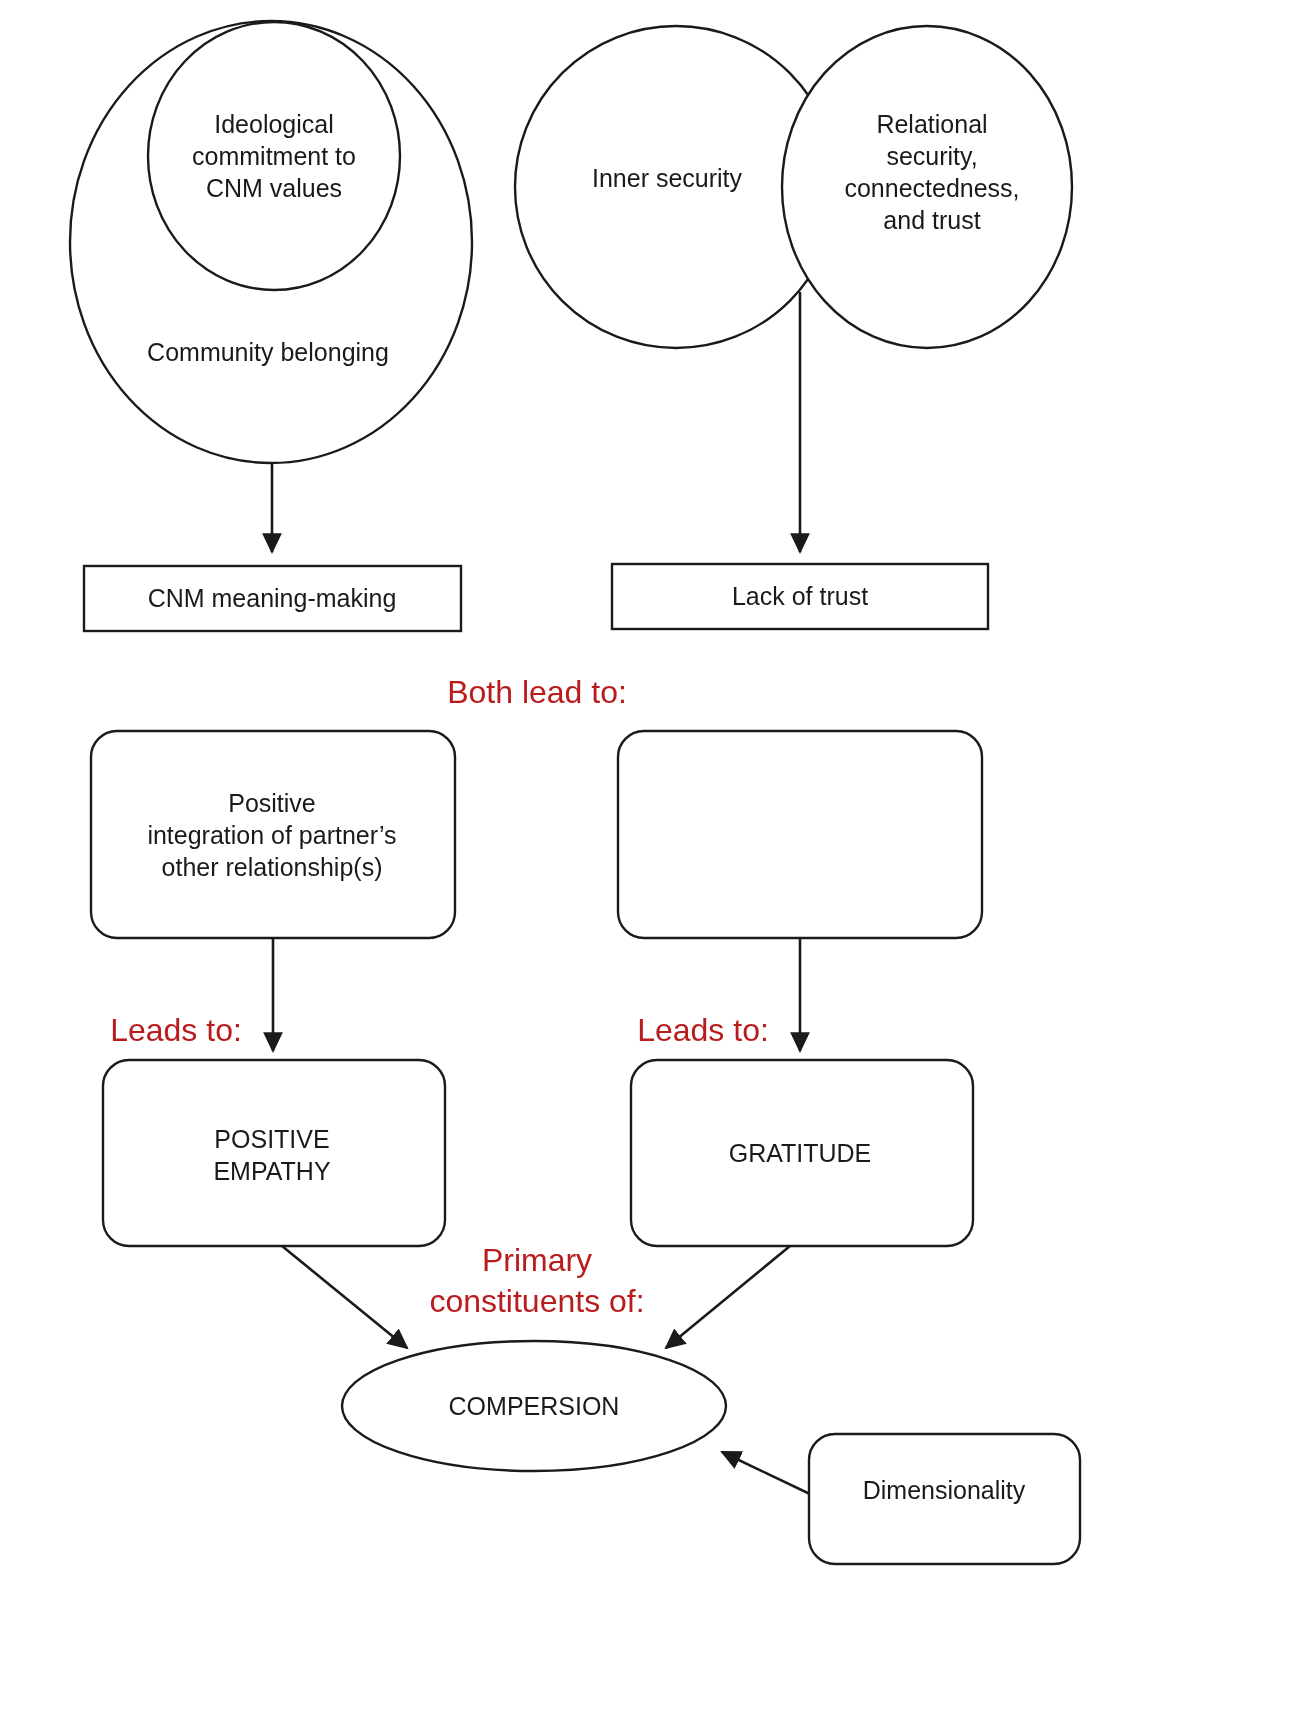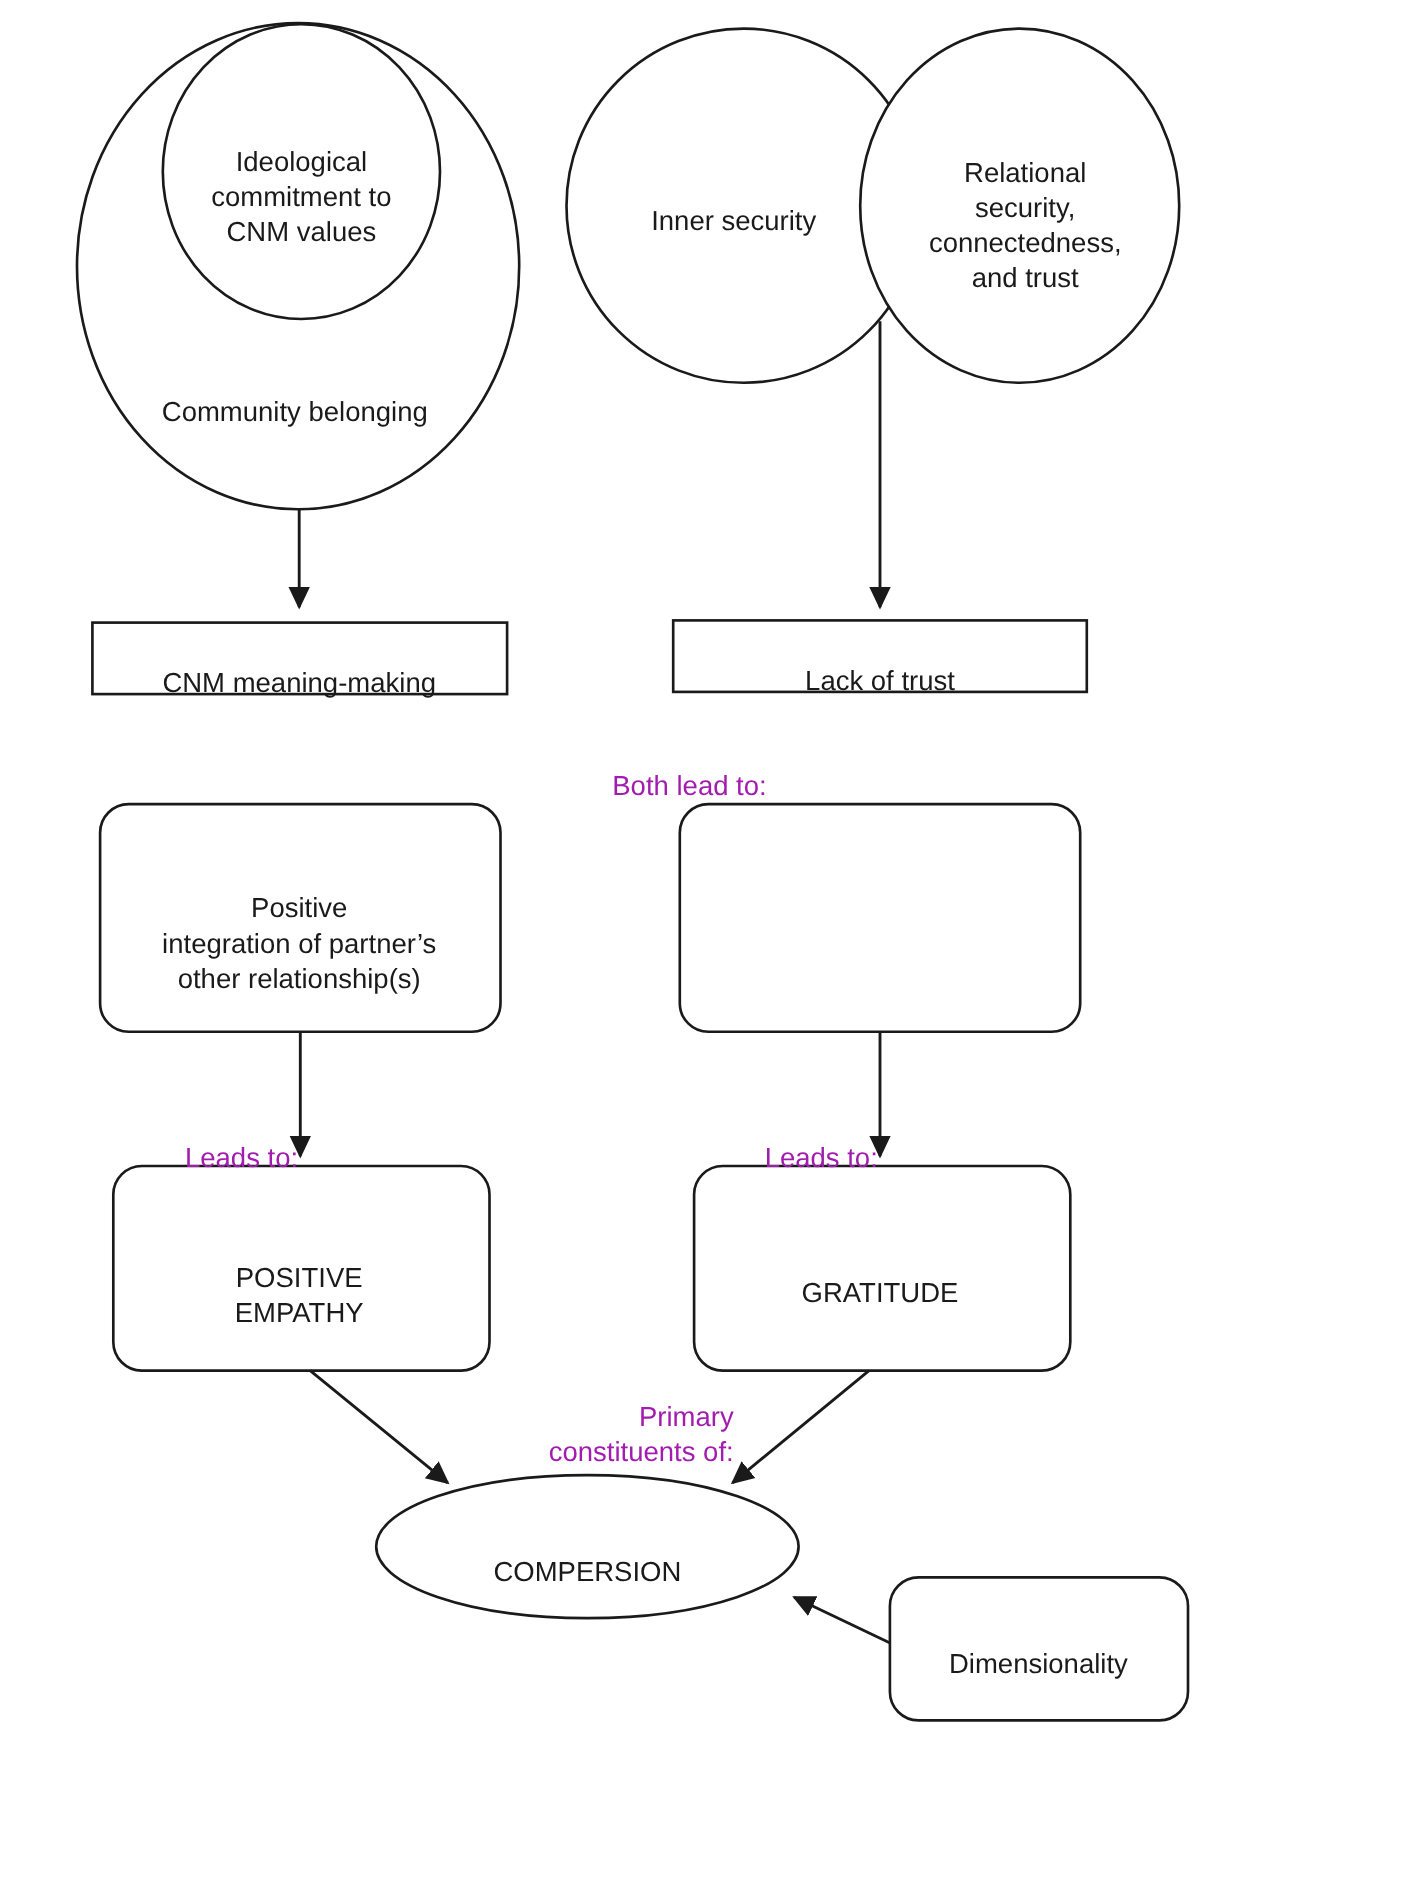--- a/index.html
+++ b/index.html
@@ -41,28 +41,28 @@
     text-align: center;
     font-family: "Liberation Sans", sans-serif;
     font-size: 25px;
     line-height: 1.28;
     color: #1a1a1a;
     white-space: pre-line;
     pointer-events: none;
   }
   .label-text {
     position: absolute;
-    text-align: right;
+    text-align: center;
     font-family: "Liberation Sans", sans-serif;
-    font-size: 25px;
+    font-size: 32px;
     line-height: 1.28;
-    color: #a21caf;
+    color: #b91c1c;
     white-space: pre-line;
   }
-  .t-center { transform: translate(-50%, -50%); margin-top: 23px; }
+  .t-center { transform: translate(-50%, -50%); }
 </style>
 </head>
 <body>
 
 <div id="diagram-root">
 
   <svg class="diagram-canvas" viewBox="0 0 1291 1709" xmlns="http://www.w3.org/2000/svg">
     <defs>
       <marker id="arrowhead" markerWidth="9" markerHeight="9" refX="7.2" refY="4.5" orient="auto" markerUnits="strokeWidth">
         <path d="M0,0.7 L8,4.5 L0,8.3 z" fill="#1a1a1a"></path>
@@ -101,21 +101,21 @@
   </svg>
 
   <div class="node-text t-center" style="left:274px; top:156px; width:260px;">Ideological
 commitment to
 CNM values</div>
 
   <div class="node-text t-center" style="left:268px; top:352px; width:340px;">Community belonging</div>
 
   <div class="node-text t-center" style="left:667px; top:178px; width:280px;text-align:center;">Inner security</div>
 
-  <div class="node-text t-center" style="left:932px; top:182px; width:260px;">Relational
+  <div class="node-text t-center" style="left:932px; top:172px; width:260px;">Relational
 security,
 connectedness,
 and trust</div>
 
   <div class="node-text t-center" style="left:272px; top:598px; width:360px;">CNM meaning-making</div>
 
   <div class="node-text t-center" style="left:800px; top:596px; width:360px;">Lack of trust</div>
 
   <div class="label-text t-center" style="left:537px; top:692px; width:320px;">Both lead to:</div>
 

